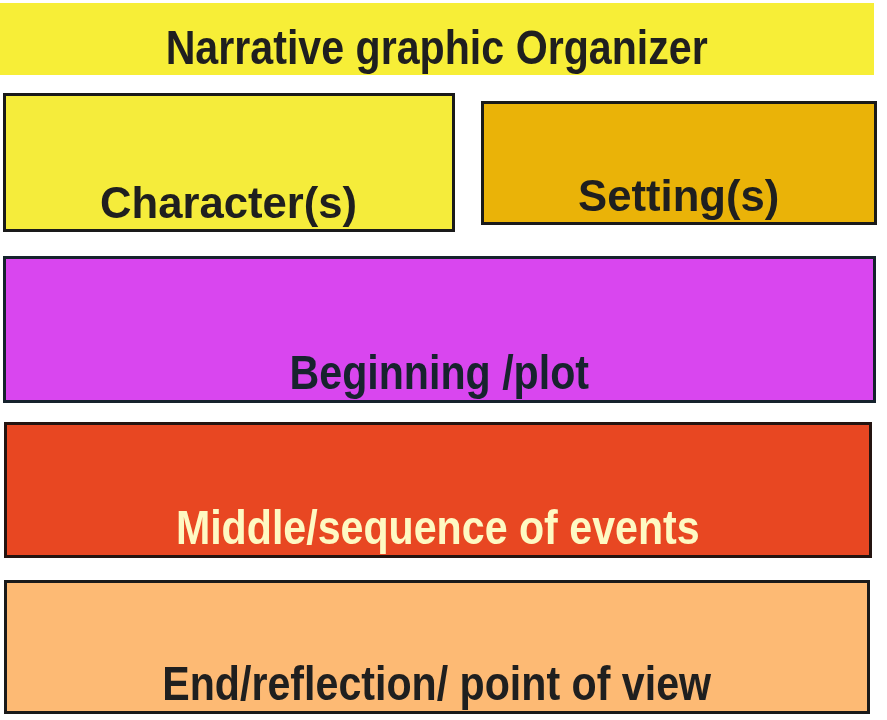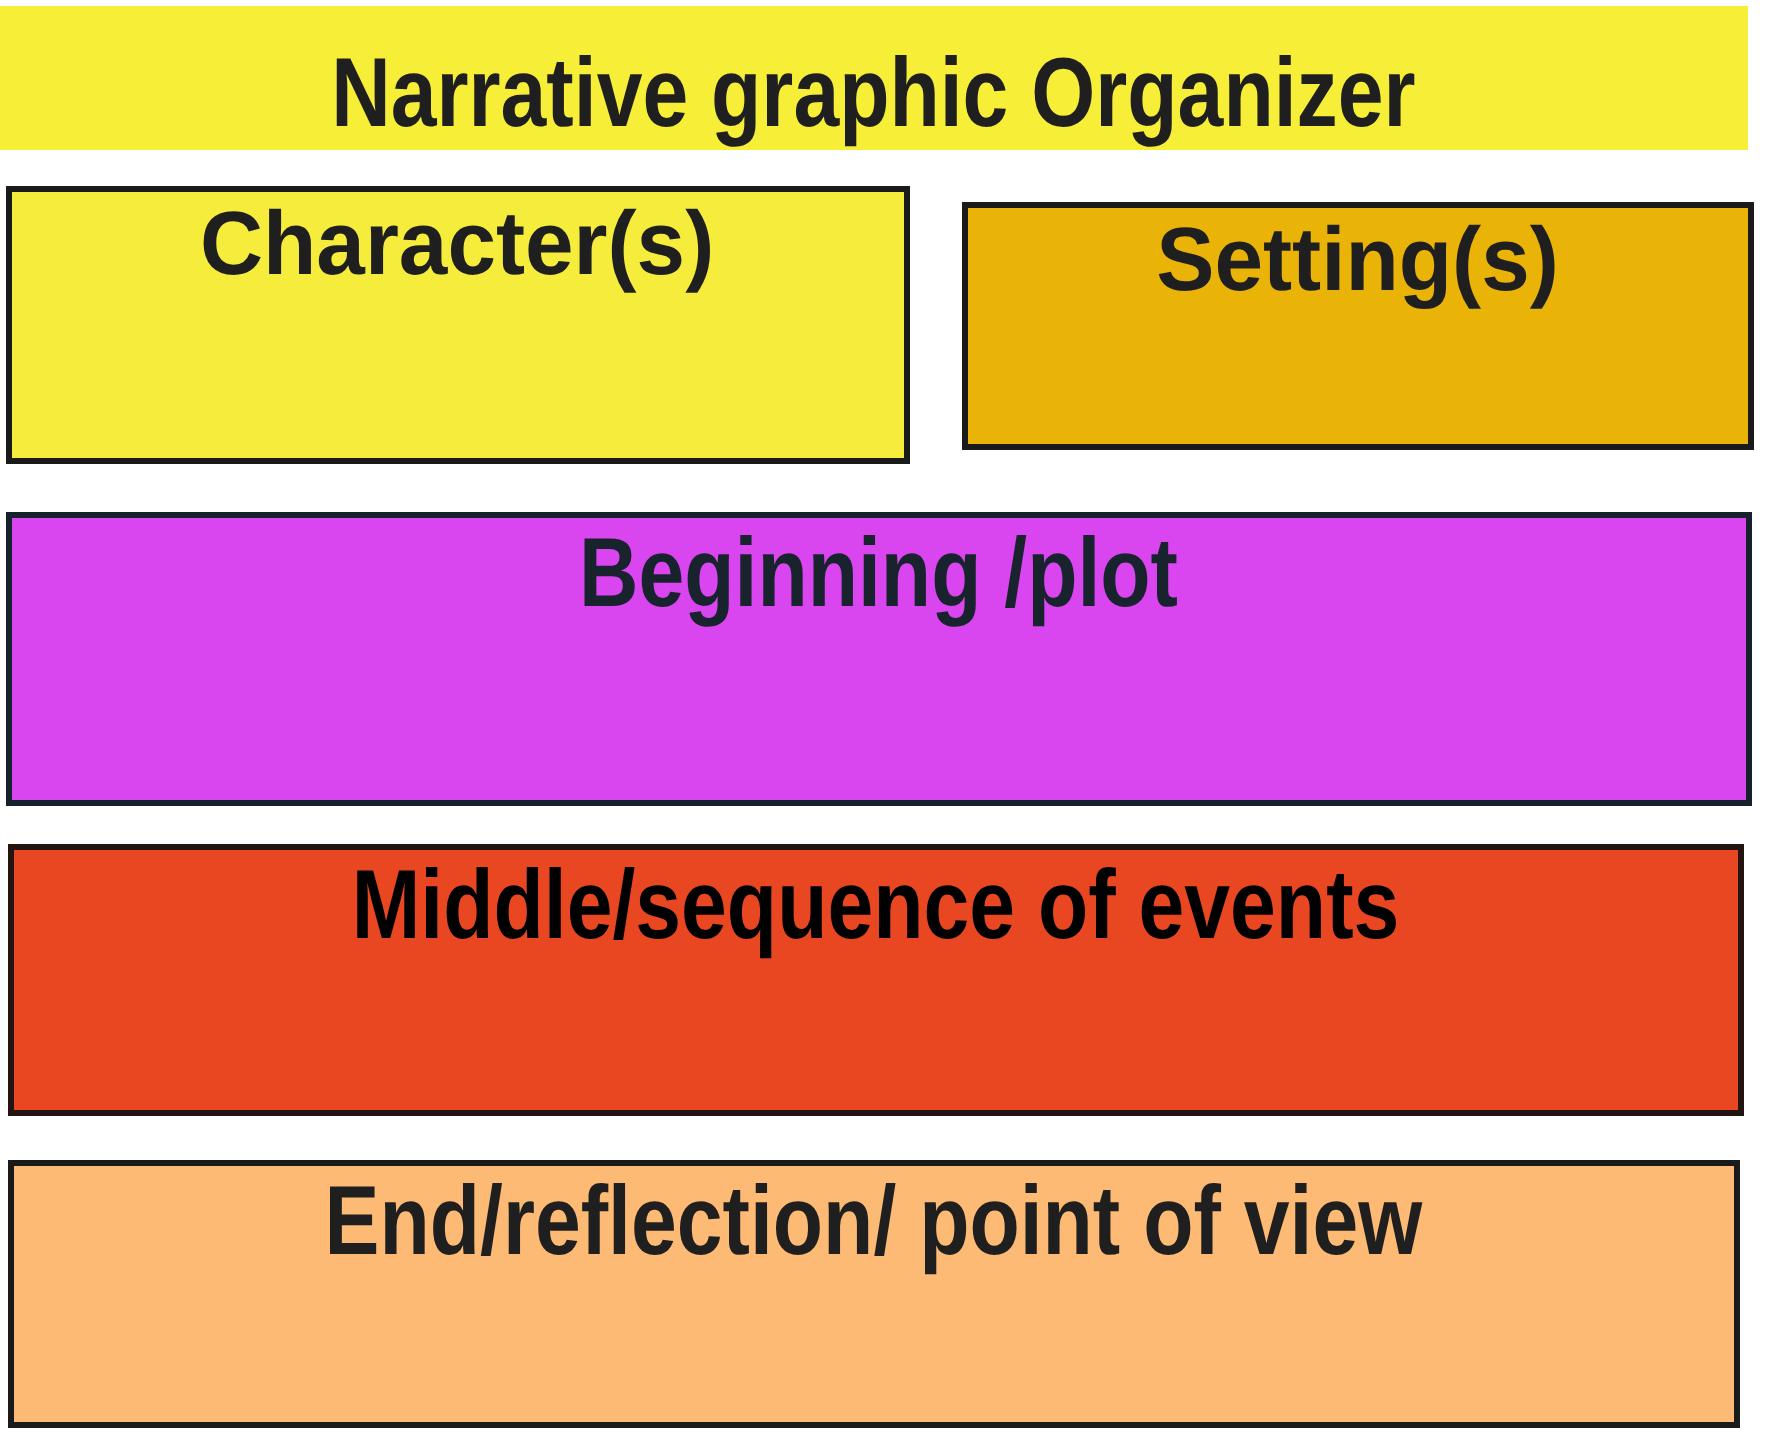--- a/index.html
+++ b/index.html
@@ -25,21 +25,21 @@
     align-items: flex-end;
     justify-content: center;
     font-weight: 700;
     font-size: 49px;
   }
   .box {
     position: absolute;
     border: 3px solid #1a1a1a;
     box-sizing: border-box;
     display: flex;
-    align-items: flex-start;
+    align-items: flex-end;
     justify-content: center;
     font-weight: 700;
   }
   .box-characters {
     left: 3px;
     top: 93px;
     width: 452px;
     height: 139px;
     font-size: 45px;
   }
@@ -98,21 +98,21 @@
   </div>
 
   <div class="box box-settings" style="background: #eab308; border-color: rgb(26, 26, 26); color: rgb(31, 31, 31);">
     <span class="regular">Setting(s)</span>
   </div>
 
   <div class="box box-beginning" style="background: #d946ef; border-color: rgb(21, 34, 44); color: rgb(24, 35, 46);">
     <span class="condensed">Beginning /plot</span>
   </div>
 
-  <div class="box box-middle" style="background: rgb(232, 71, 34); border-color: rgb(36, 20, 16); color: #000000;">
+  <div class="box box-middle" style="background: rgb(232, 71, 34); border-color: rgb(36, 20, 16); color: #fef9c3;">
     <span class="condensed">Middle/sequence of events</span>
   </div>
 
   <div class="box box-end" style="background: #fdba74; border-color: rgb(26, 26, 26); color: rgb(31, 31, 31);">
     <span class="condensed">End/reflection/ point of view</span>
   </div>
 
 </div>
 
 </body></html>

